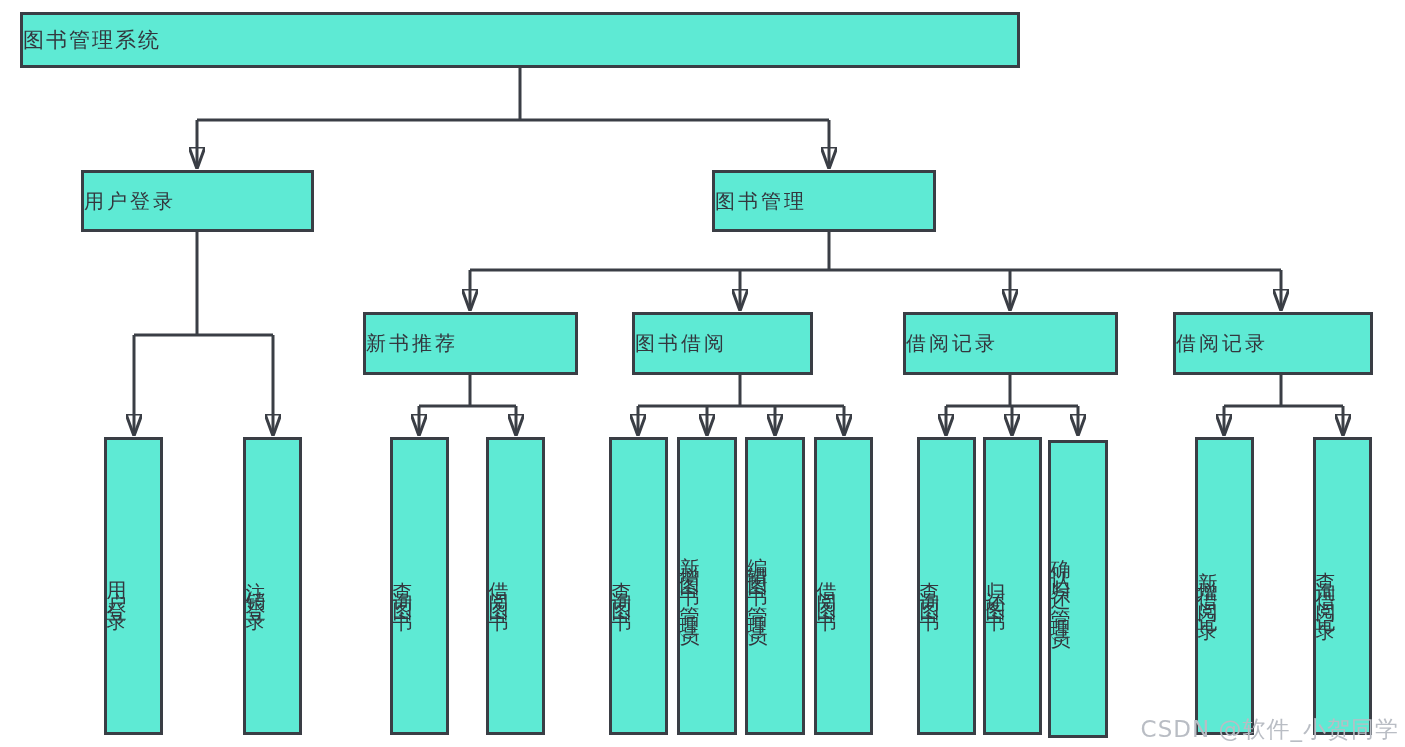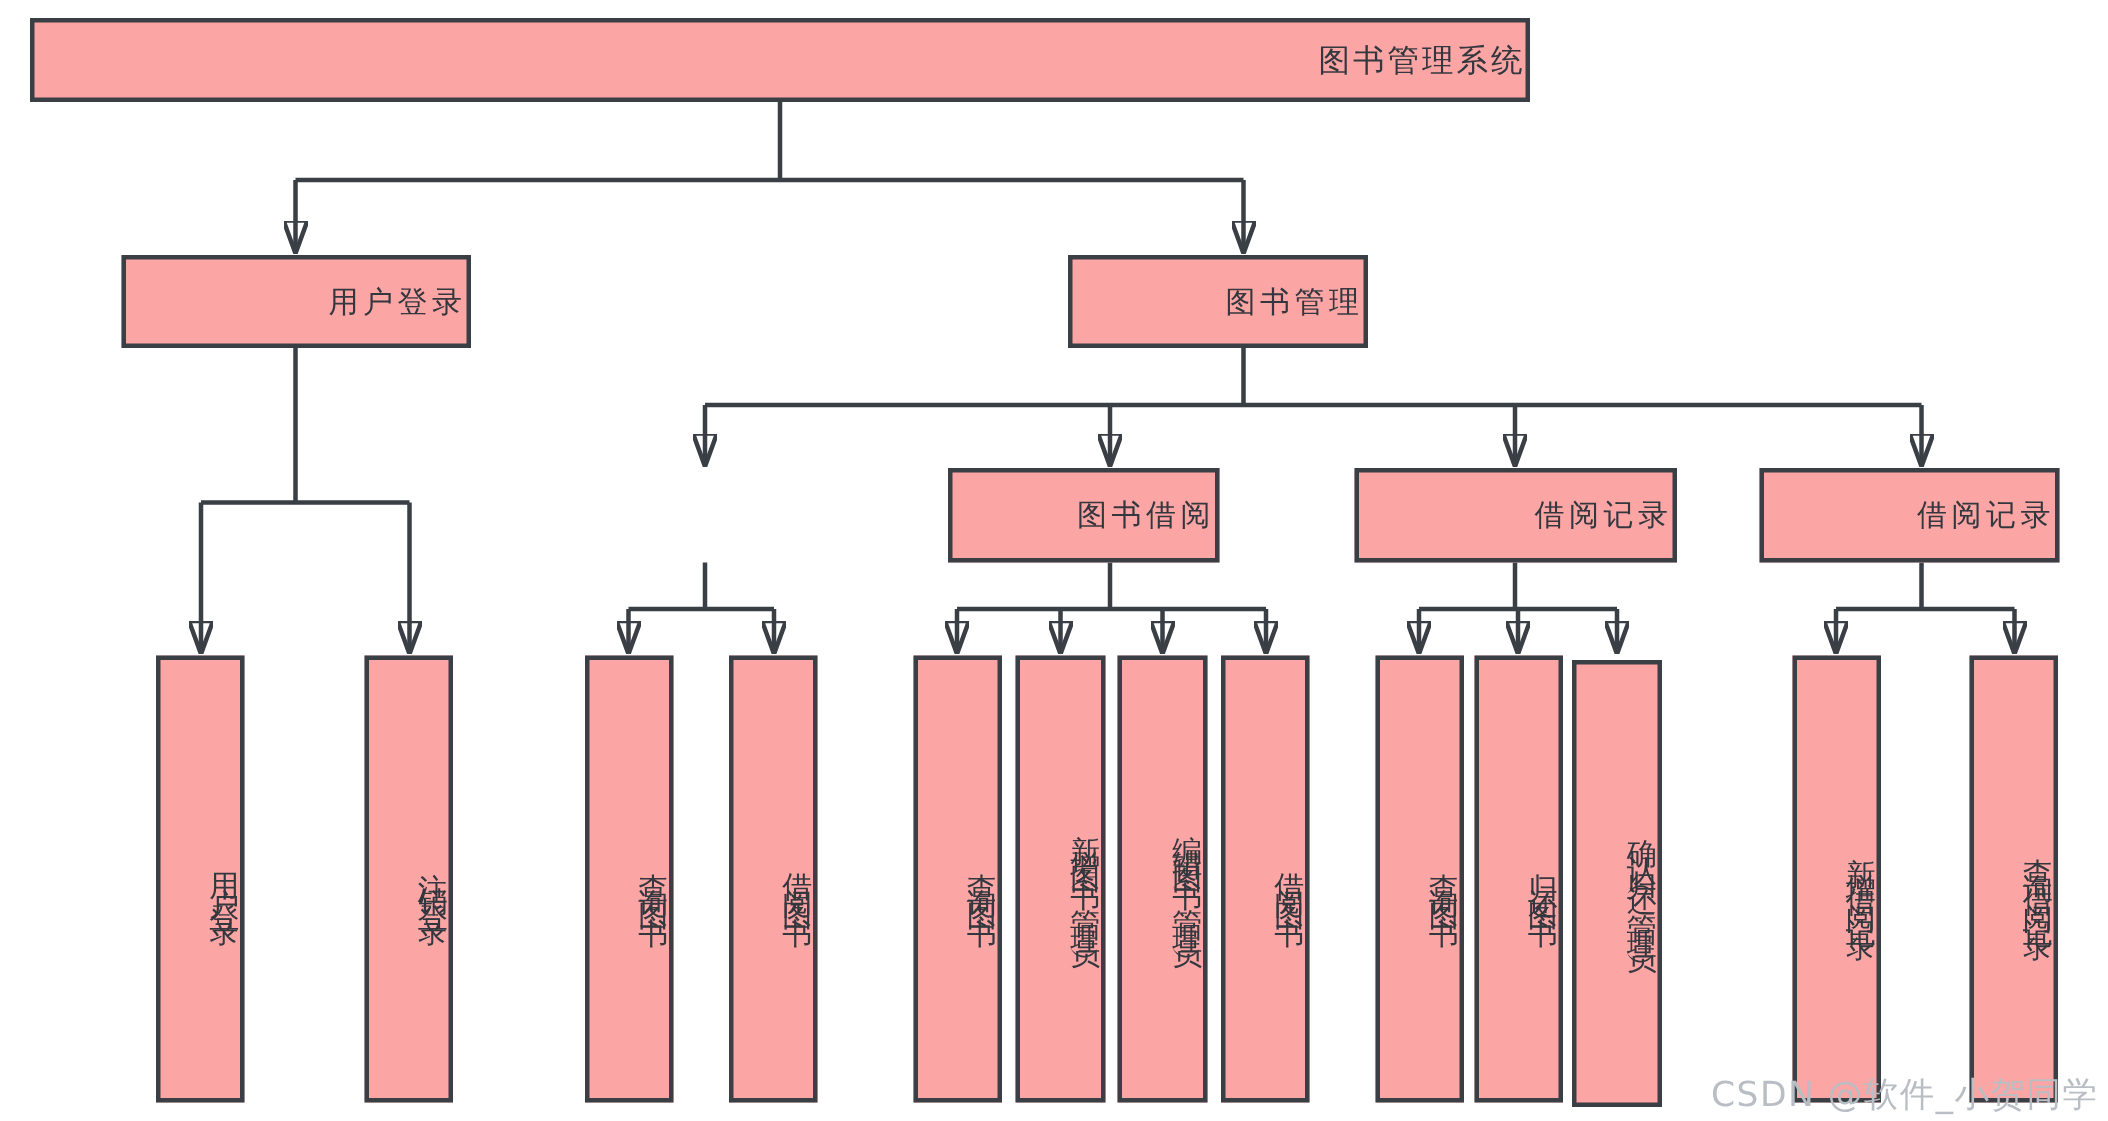--- a/index.html
+++ b/index.html
@@ -4,22 +4,22 @@
 <style>
   html,body{margin:0;padding:0;background:#ffffff;}
   .stage{
     position:relative;width:1405px;height:747px;overflow:hidden;background:#ffffff;
     font-family:"DejaVu Sans","Liberation Sans",sans-serif;color:#33373e;
   }
   .stage svg{position:absolute;left:0;top:0;}
   .stage svg path{stroke:#3a3e45;stroke-width:3;fill:none;}
   .stage svg path.arrow{marker-end:url(#ah);}
   .box{
-    position:absolute;box-sizing:border-box;border:3px solid #3a3e45;background:#fca5a5;
-    display:flex;align-items:center;justify-content:flex-end;z-index:2;
+    position:absolute;box-sizing:border-box;border:3px solid #3a3e45;background:#5eead4;
+    display:flex;align-items:center;justify-content:flex-start;z-index:2;
   }
   .box.h span{font-size:20px;letter-spacing:3px;white-space:nowrap;}
   .box.root span{font-size:21px;letter-spacing:2px;}
   .box.v span{
     writing-mode:vertical-rl;text-orientation:mixed;
     font-size:20px;letter-spacing:10px;line-height:1;
   }
   .watermark{
     position:absolute;right:6px;bottom:2px;z-index:5;
     font-size:23px;letter-spacing:1px;color:#b9bdc4;white-space:nowrap;margin-top:32px;
@@ -66,24 +66,27 @@
     <path class="arrow" d="M1343,406 V434"></path>
   </svg>
 
   <div class="box h root" style="left:20px;top:12px;width:1000px;height:56px">
     <span>图书管理系统</span>
   </div>
 
   <div class="box h" style="left:81px;top:170px;width:233px;height:62px">
     <span>用户登录</span>
   </div>
-  <div class="box h" style="left:712px;top:170px;width:200px;height:62px">
+  <div class="box h" style="left:712px;top:170px;width:224px;height:62px">
     <span>图书管理</span>
   </div>
 
+  <div class="box h" style="left:363px;top:312px;width:215px;height:63px">
+    <span>新书推荐</span>
+  </div>
   <div class="box h" style="left:632px;top:312px;width:181px;height:63px">
     <span>图书借阅</span>
   </div>
   <div class="box h" style="left:903px;top:312px;width:215px;height:63px">
     <span>借阅记录</span>
   </div>
   <div class="box h" style="left:1173px;top:312px;width:200px;height:63px">
     <span>借阅记录</span>
   </div>
 

